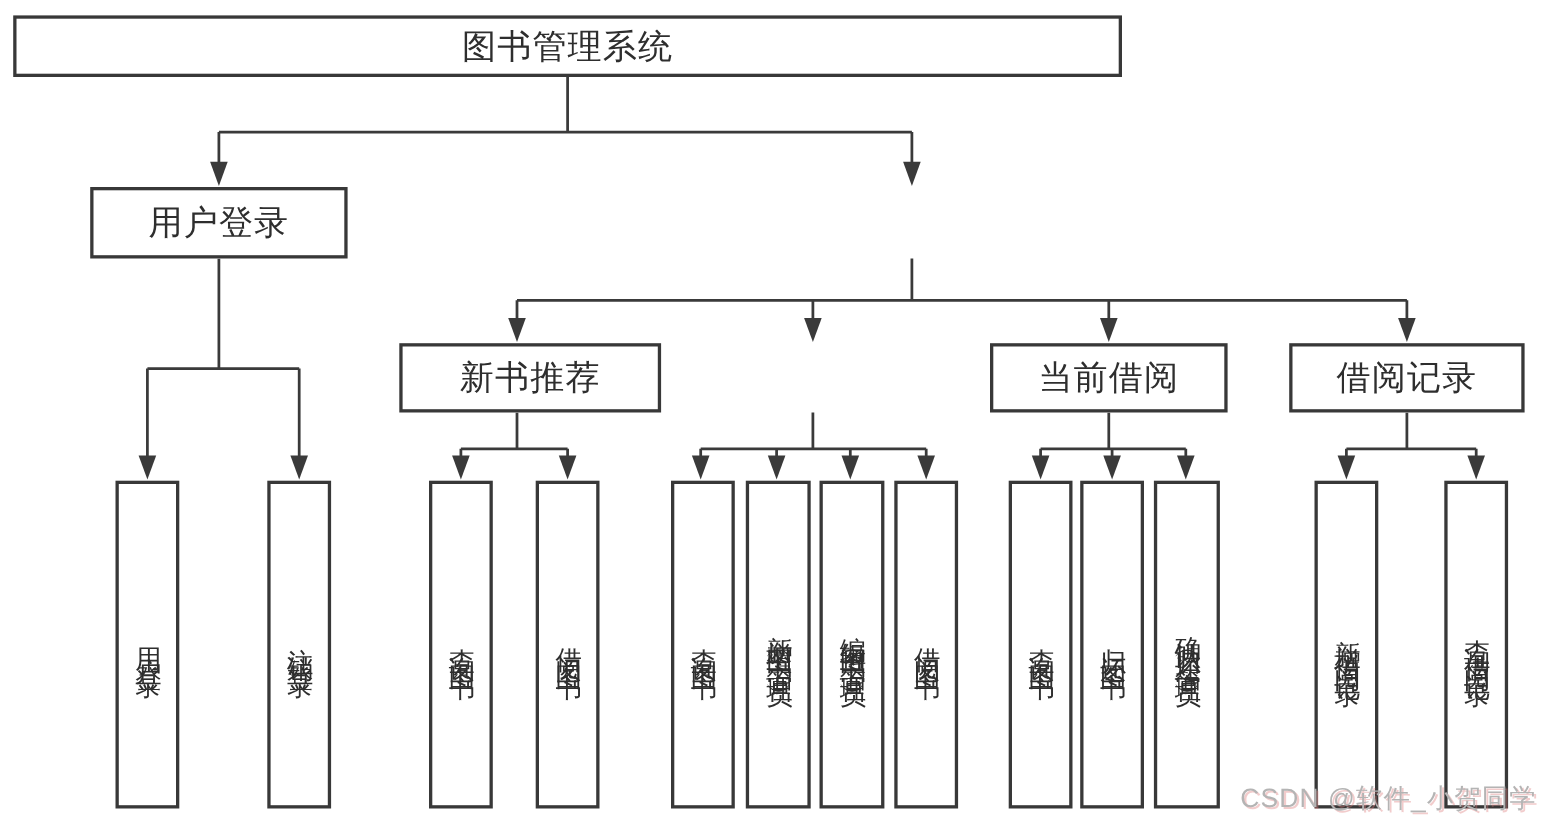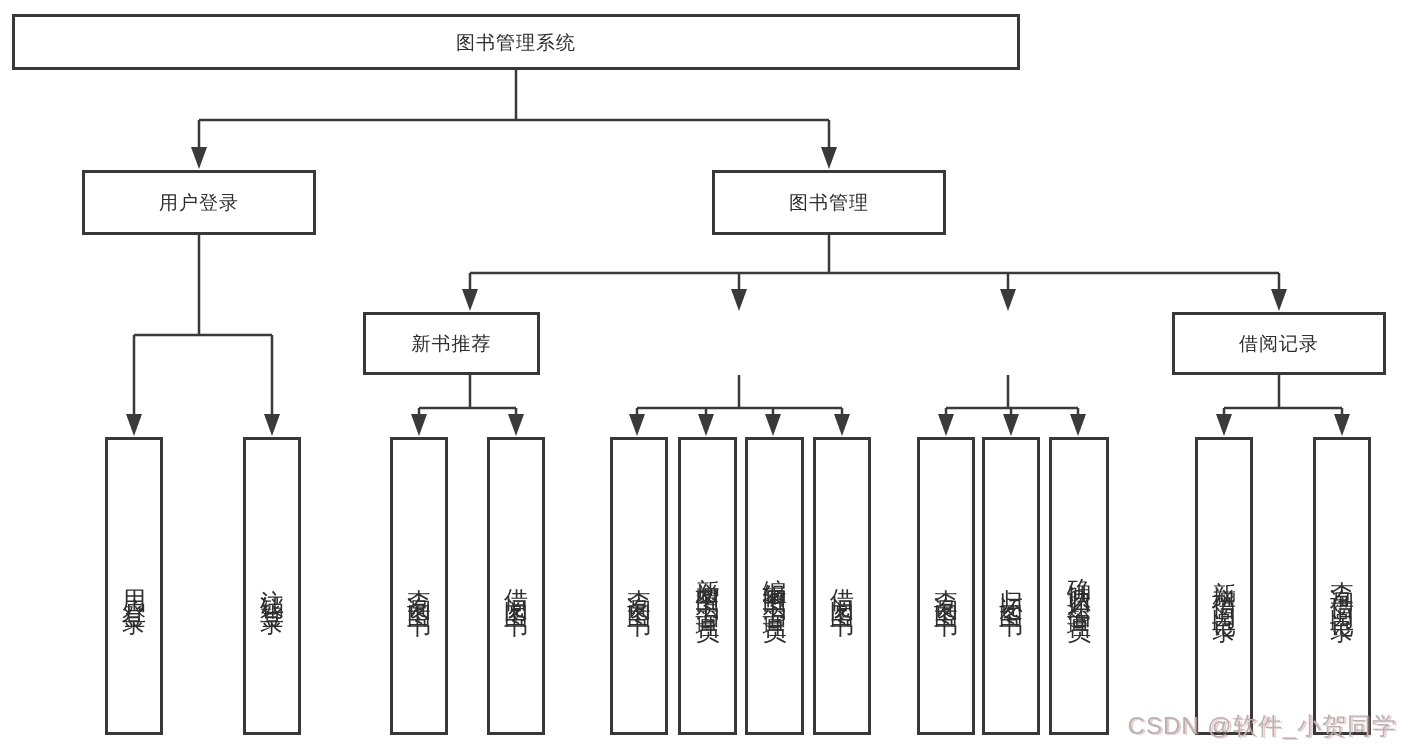--- a/index.html
+++ b/index.html
@@ -23,21 +23,21 @@
   .node {
     position: absolute;
     box-sizing: border-box;
     background: #ffffff;
     border: 3px solid #383838;
     color: #2e2e2e;
     display: flex;
     align-items: center;
     justify-content: center;
     text-align: center;
-    font-size: 19px;
+    font-size: 31px;
     line-height: 1;
     letter-spacing: 1px;
   }
   .node.root  { left: 12px;  top: 14px;  width: 1008px; height: 56px; }
   .node.lv2a  { left: 82px;  top: 170px; width: 234px;  height: 65px; }
   .node.lv2b  { left: 712px; top: 170px; width: 234px;  height: 65px; }
   .node.lv3   { top: 312px; height: 63px; }
   .leaf {
     top: 437px;
     width: 58px;
@@ -109,26 +109,26 @@
     </g>
   </svg>
 
   <div class="node root">
     <span>图书管理系统</span>
   </div>
 
   <div class="node lv2a">
     <span>用户登录</span>
   </div>
-  <div class="node lv2b">
-    <span>图书管理</span>
+
+  <div class="node lv3" style="left:363px;width:238px;">
+    <span>新书推荐</span>
   </div>
-
-  <div class="node lv3" style="left:363px;width:177px;">
-    <span>新书推荐</span>
+  <div class="node lv3" style="left:900px;width:216px;">
+    <span>当前借阅</span>
   </div>
   <div class="node lv3" style="left:1172px;width:214px;">
     <span>借阅记录</span>
   </div>
 
   <div class="node leaf" style="left:105px;">
     <span class="vtext">用户登录</span>
   </div>
   <div class="node leaf" style="left:243px;">
     <span class="vtext">注销登录</span>

